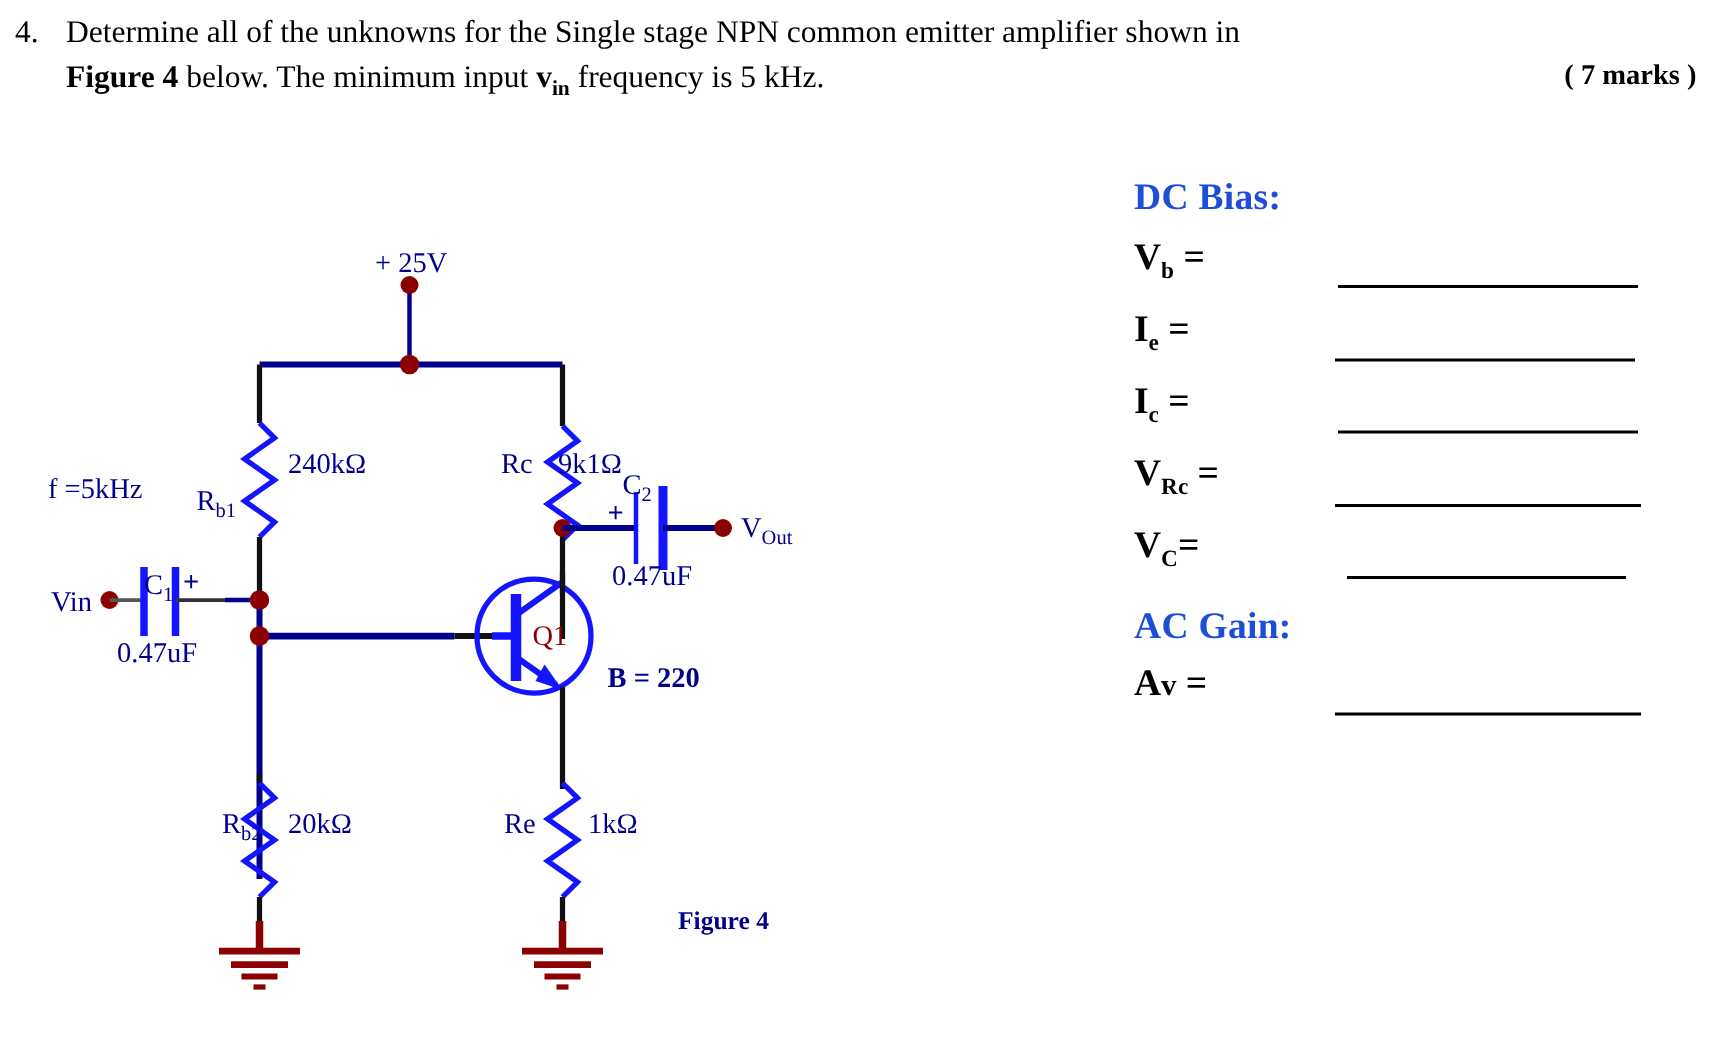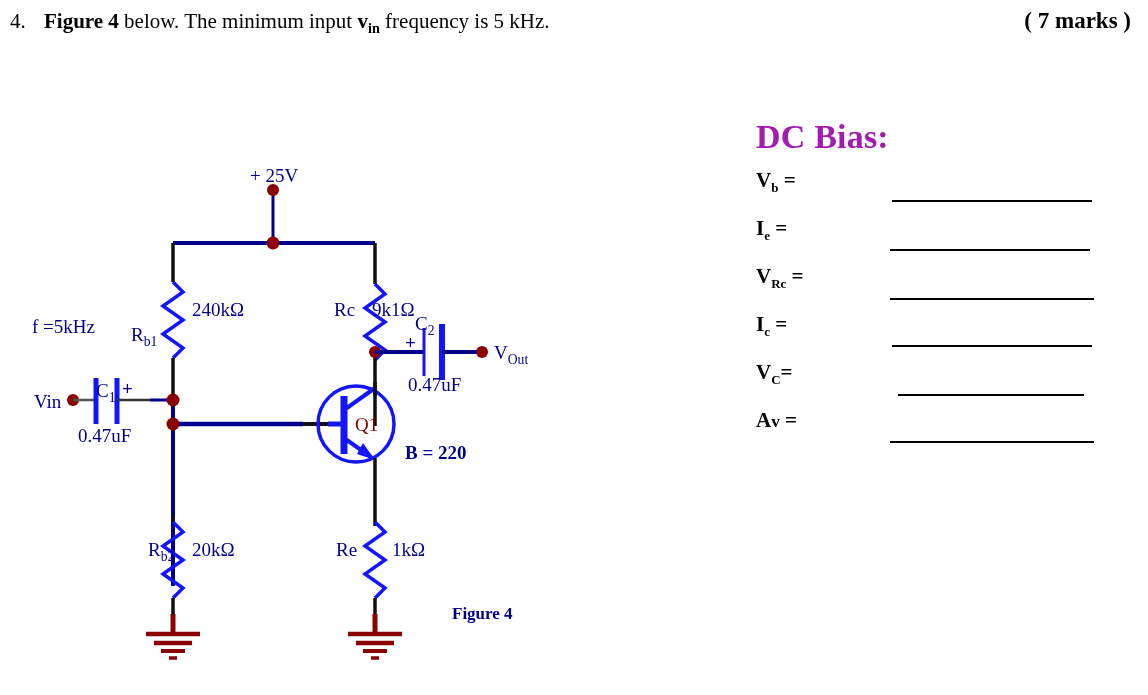--- a/index.html
+++ b/index.html
@@ -44,21 +44,21 @@
     color: #000;
     width: 1100px;
   }
   .q-row2 { position: relative; }
   .bold { font-weight: bold; }
   .marks {
     position: absolute;
     right: 13px;
     top: 0;
     font-weight: bold;
-    font-size: 23px;
+    font-size: 19px;
   }
   sub.tiny { font-size: 0.68em; font-weight: bold; }
 
   
   #circuit {
     position: absolute;
     left: 0; top: 86px;
     width: 700px;
     height: 600px;
   }
@@ -66,36 +66,36 @@
 
   
   #answers {
     position: absolute;
     left: 748px;
     top: 118px;
     width: 400px;
   }
   .ans-heading {
     font-weight: bold;
-    font-size: 34px;
-    color: #a21caf;
+    font-size: 25px;
+    color: #1d4ed8;
     margin: 0 0 12px 8px;
     letter-spacing: 0.2px;
   }
   .ans-heading.second { margin-top: 6px; margin-bottom: 10px; }
   .ans-row {
     position: relative;
     height: 48px;
   }
   .ans-label {
     position: absolute;
     left: 8px;
     top: 0;
     font-weight: bold;
-    font-size: 21px;
+    font-size: 25px;
     color: #000;
     white-space: nowrap;
   }
   .ans-label sub {
     font-size: 0.62em;
     font-weight: bold;
   }
   .ans-blank {
     position: absolute;
     height: 0;
@@ -116,20 +116,21 @@
   .clabel.big { font-size: 17px; }
 </style>
 </head>
 <body>
 
 <div id="page">
 
   <div class="q-wrap">
     <span class="q-num">4.</span>
     <div class="q-body">
+      <span class="q-line">Determine all of the unknowns for the Single stage NPN common emitter amplifier shown in</span>
       <span class="q-line q-row2">
         <span class="bold">Figure 4</span><span> below. The minimum input </span><span class="bold"><span>v</span><sub class="tiny">in</sub></span><span> frequency is 5 kHz.</span>
         <span class="marks">( 7 marks )</span>
       </span>
     </div>
   </div>
 
   <div id="circuit">
     <svg width="700" height="600" viewBox="0 0 700 600" xmlns="http://www.w3.org/2000/svg">
 
@@ -268,34 +269,35 @@
       <span class="ans-blank" style="left:144px; top:32px; width:200px;"></span>
     </div>
 
 
     <div class="ans-row">
       <span class="ans-label">I<sub>e</sub> <span>=</span></span>
       <span class="ans-blank" style="left:142px; top:33px; width:200px;"></span>
     </div>
 
     <div class="ans-row">
+      <span class="ans-label">I<sub>c</sub> <span>=</span></span>
+      <span class="ans-blank" style="left:144px; top:33px; width:200px;"></span>
+    </div>
+
+    <div class="ans-row">
       <span class="ans-label">V<sub>Rc</sub> <span>=</span></span>
       <span class="ans-blank" style="left:142px; top:34px; width:204px;"></span>
     </div>
 
     <div class="ans-row">
-      <span class="ans-label">I<sub>c</sub> <span>=</span></span>
-      <span class="ans-blank" style="left:144px; top:33px; width:200px;"></span>
-    </div>
-
-    <div class="ans-row">
       <span class="ans-label">V<sub>C</sub><span>=</span></span>
       <span class="ans-blank" style="left:150px; top:34px; width:186px;"></span>
     </div>
 
+    <div class="ans-heading second">AC Gain:</div>
 
     <div class="ans-row">
       <span class="ans-label">A<span style="font-size:0.82em;">v</span> <span>=</span></span>
       <span class="ans-blank" style="left:142px; top:33px; width:204px;"></span>
     </div>
 
   </div>
 </div>
 
 </body></html>

